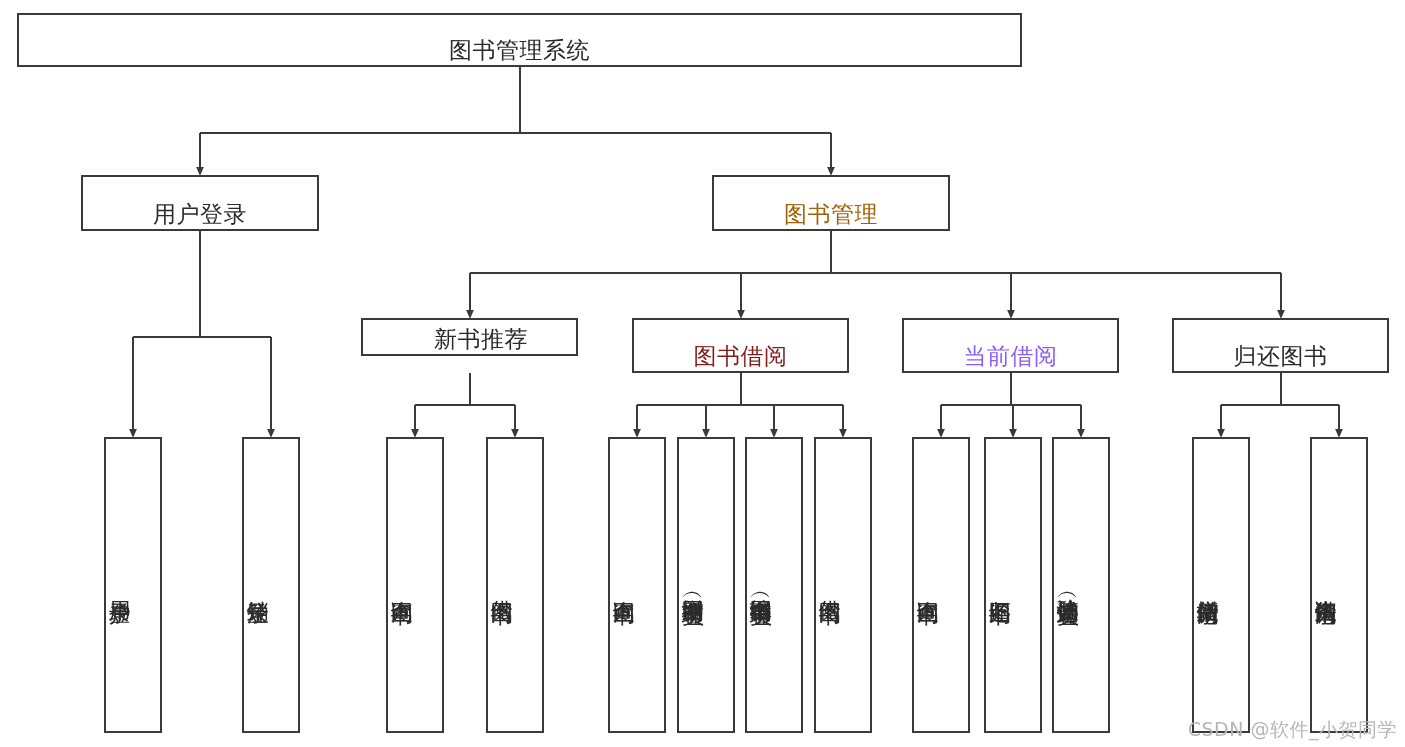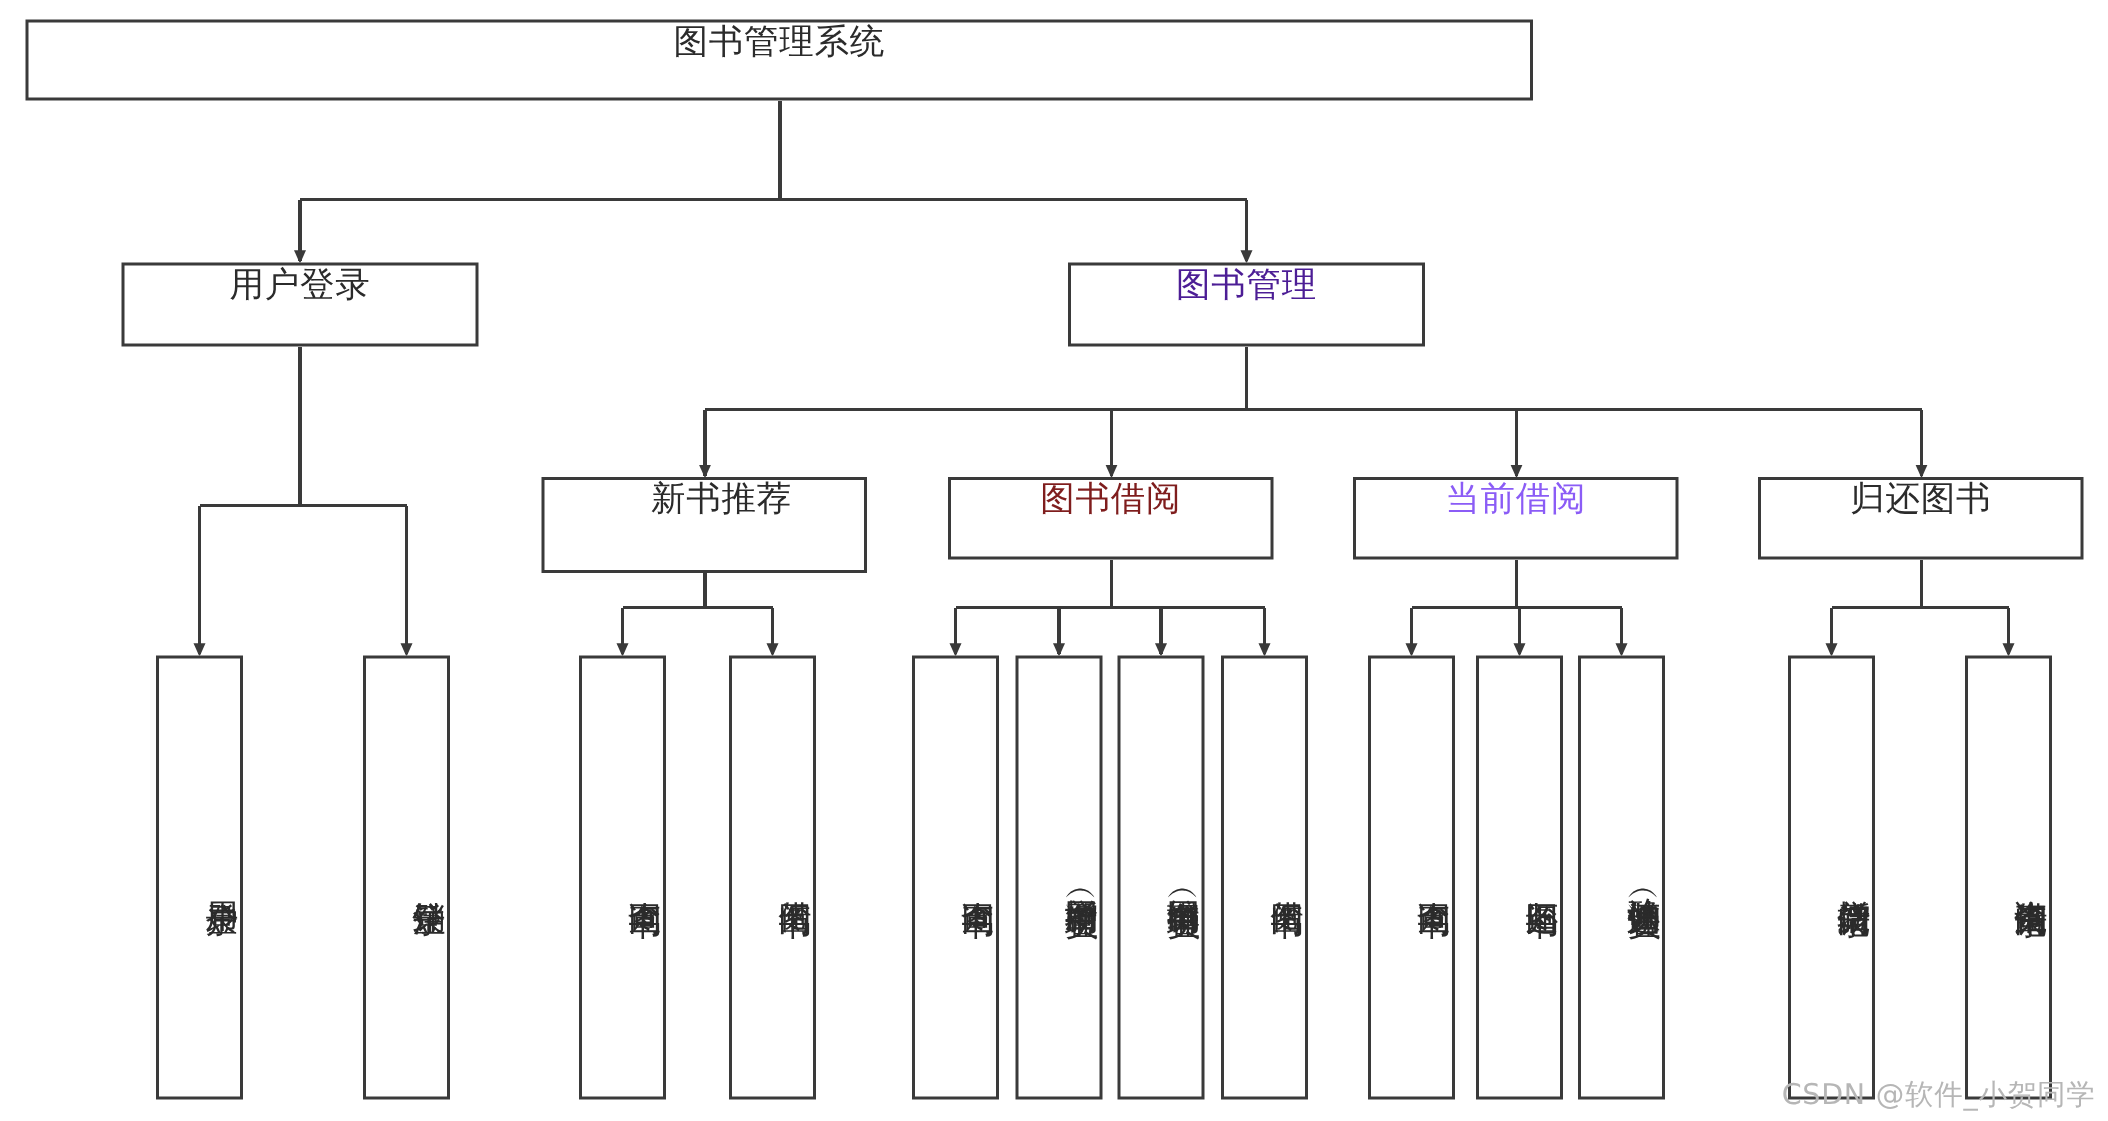--- a/index.html
+++ b/index.html
@@ -25,21 +25,21 @@
     width: 1405px;
     height: 747px;
     pointer-events: none;
   }
   .node {
     position: absolute;
     box-sizing: border-box;
     background: #ffffff;
     border: 2px solid #3a3a3a;
     display: flex;
-    align-items: flex-start;
+    align-items: flex-end;
     justify-content: center;
     color: #2b2b2b;
   }
   .node.horizontal {
     font-size: 23px;
     line-height: 1.2;
     letter-spacing: 0.5px;
     white-space: nowrap;
   }
   .node.vertical {
@@ -112,24 +112,24 @@
       </g>
   </svg>
 
   <div id="node-layer">
       <div class="node horizontal" style="left: 17px; top: 13px; width: 1005px; height: 54px; border-color: rgb(58, 58, 58); color: rgb(43, 43, 43);">
         <span class="node-label">图书管理系统</span>
       </div>
       <div class="node horizontal" style="left: 81px; top: 175px; width: 238px; height: 56px; border-color: rgb(58, 58, 58); color: rgb(43, 43, 43);">
         <span class="node-label">用户登录</span>
       </div>
-      <div class="node horizontal" style="left: 712px; top: 175px; width: 238px; height: 56px; border-color: rgb(58, 58, 58); color: #4c1d95;">
+      <div class="node horizontal" style="left: 712px; top: 175px; width: 238px; height: 56px; border-color: rgb(58, 58, 58); color: #a16207;">
         <span class="node-label">图书管理</span>
       </div>
-      <div class="node horizontal" style="left: 361px; top: 318px; width: 217px; height: 64px; border-color: rgb(58, 58, 58); color: rgb(43, 43, 43); padding-left: 23px;">
+      <div class="node horizontal" style="left: 361px; top: 318px; width: 217px; height: 38px; border-color: rgb(58, 58, 58); color: rgb(43, 43, 43); padding-left: 23px;">
         <span class="node-label">新书推荐</span>
       </div>
       <div class="node horizontal" style="left: 632px; top: 318px; width: 217px; height: 55px; border-color: rgb(58, 58, 58); color: #7f1d1d;">
         <span class="node-label">图书借阅</span>
       </div>
       <div class="node horizontal" style="left: 902px; top: 318px; width: 217px; height: 55px; border-color: rgb(58, 58, 58); color: #8b5cf6;">
         <span class="node-label">当前借阅</span>
       </div>
       <div class="node horizontal" style="left: 1172px; top: 318px; width: 217px; height: 55px; border-color: rgb(58, 58, 58); color: rgb(43, 43, 43);">
         <span class="node-label">归还图书</span>

